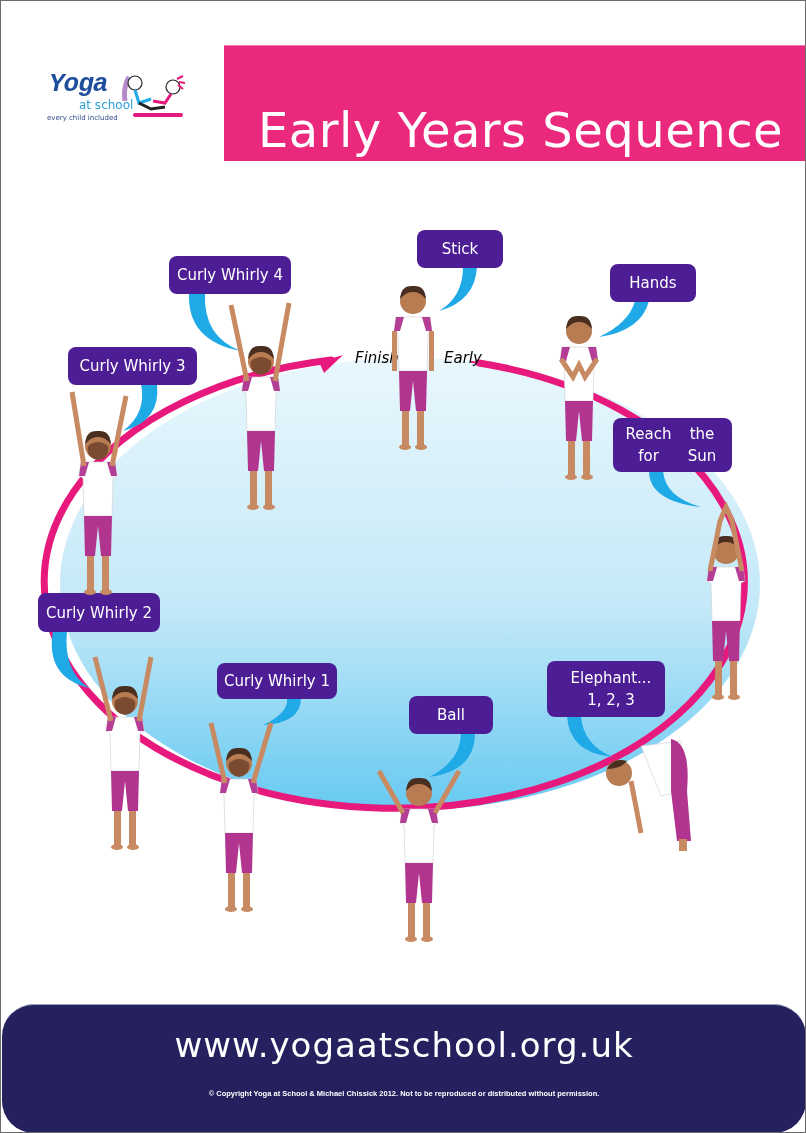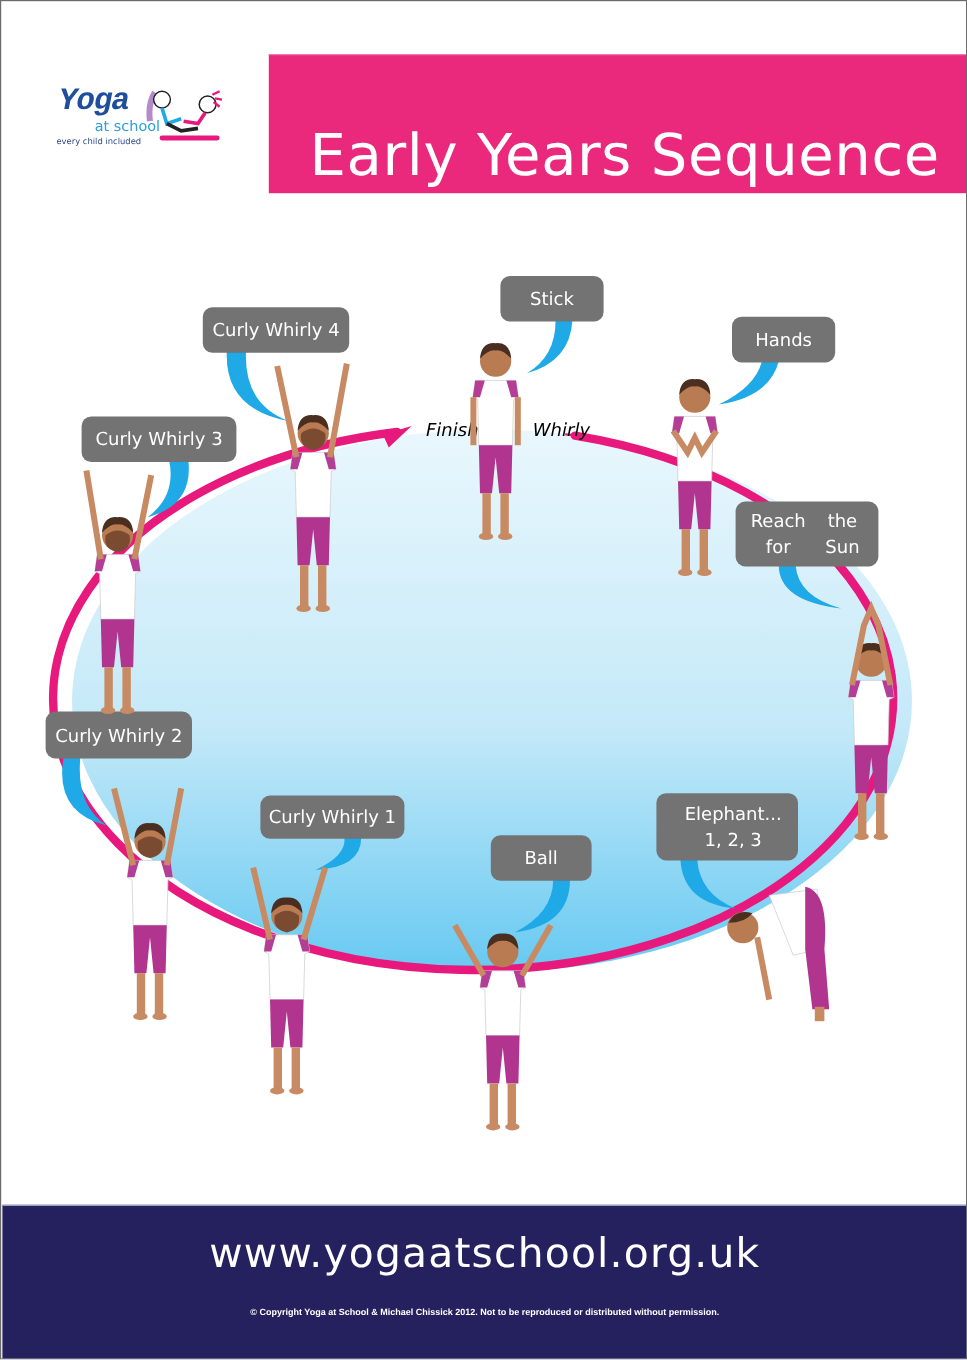--- a/index.html
+++ b/index.html
@@ -15,30 +15,30 @@
   .logo-figs { position: absolute; left: 76px; top: 2px; width: 70px; height: 48px; }
 
   
   .banner { position: absolute; left: 223px; top: 44px; width: 582px; height: 115px; background: #ea297d; border-top: 1px solid #f07ab0; }
   .banner-title { position: absolute; left: 34px; top: 24px; color: #fff; font-size: 48px; font-family: "DejaVu Sans", sans-serif; font-weight: normal; letter-spacing: 0.5px; white-space: nowrap; }
 
   
   .diagram { position: absolute; left: 0; top: 0; width: 806px; height: 1000px; }
   .ring { position: absolute; left: 0; top: 0; }
 
-  .bubble { position: absolute; background: #737373; color: #fff; border-radius: 8px; text-align: center;
+  .bubble { position: absolute; background: #4c1d95; color: #fff; border-radius: 8px; text-align: center;
             font-size: 15px; line-height: 22px; display: flex; align-items: center; justify-content: center; box-sizing: border-box; padding: 4px 6px; }
   .tails { position: absolute; left: 0; top: 0; pointer-events: none; }
 
   .path-label { position: absolute; color: #000000; font-size: 15px; font-style: italic; }
 
   .figure { position: absolute; }
 
   
-  .footer { position: absolute; left: 1px; top: 1003px; width: 804px; height: 128px; background: #25215e; border-top: 1px solid #9aa0c4; }
+  .footer { position: absolute; left: 1px; top: 1003px; width: 804px; height: 128px; background: #25215e; border-top: 1px solid #9aa0c4; border-radius: 32px; }
   .footer-url { position: absolute; left: 0; width: 100%; top: 20px; text-align: center; color: #fff; font-size: 34px; letter-spacing: 1px; }
   .footer-copy { position: absolute; left: 0; width: 100%; top: 84px; text-align: center; color: #fff; font-size: 7.5px; font-weight: bold; font-family: "Liberation Sans", sans-serif; }
 </style>
 </head>
 <body>
 
 <div class="page">
 
   <div class="logo">
     <span class="logo-yoga">Yoga</span>
@@ -71,21 +71,21 @@
       </defs>
       <ellipse cx="409" cy="583" rx="350" ry="226" fill="url(#ovalFill)"></ellipse>
 
       <path d="M 478 362
                A 350 226 0 1 1 330 359" fill="none" stroke="#e8197c" stroke-width="7" stroke-linecap="round"></path>
       <path d="M 318 361 L 342 354 L 323 372 Z" fill="#e8197c"></path>
       <line x1="470" y1="361" x2="485" y2="362" stroke="#e8197c" stroke-width="2"></line>
     </svg>
 
     <span class="path-label" style="left:354px; top:348px;">Finish</span>
-    <span class="path-label" style="left:443px; top:348px;">Whirly</span>
+    <span class="path-label" style="left:443px; top:348px;">Early</span>
 
     <svg class="tails" width="806" height="1000">
       <g fill="#1fa9e6">
 
         <path d="M 476 266 Q 474 300 438 310 Q 462 296 462 266 Z"></path>
 
         <path d="M 648 300 Q 640 330 598 336 Q 628 322 634 300 Z"></path>
 
         <path d="M 188 292 Q 186 340 240 350 Q 202 336 204 292 Z"></path>
 

